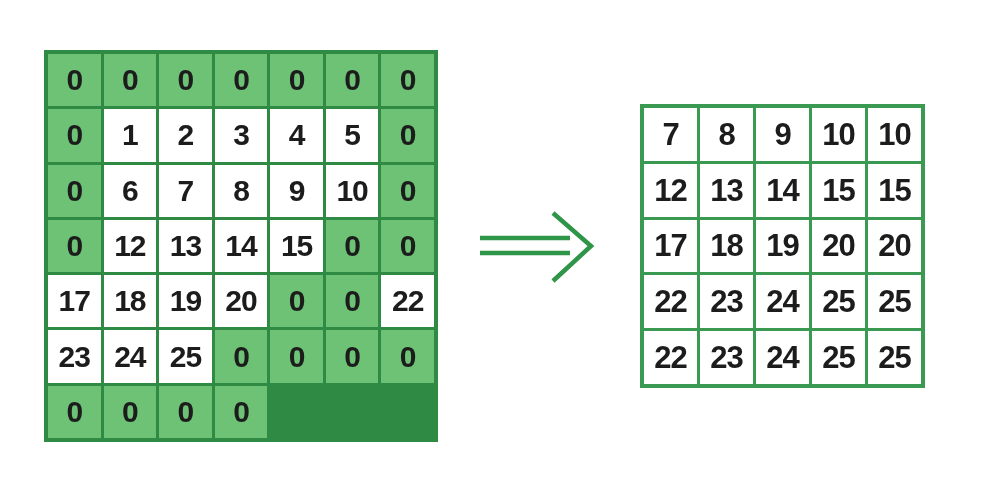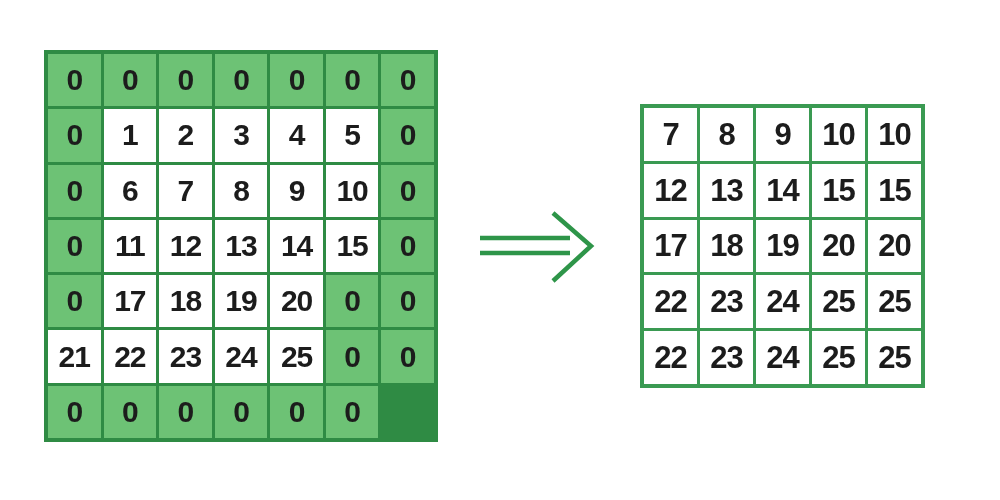--- a/index.html
+++ b/index.html
@@ -88,34 +88,32 @@
       <div class="cell">5</div>
       <div class="cell pad">0</div>
       <div class="cell pad">0</div>
       <div class="cell">6</div>
       <div class="cell">7</div>
       <div class="cell">8</div>
       <div class="cell">9</div>
       <div class="cell">10</div>
       <div class="cell pad">0</div>
       <div class="cell pad">0</div>
-      <div class="cell">11</div>
       <div class="cell">12</div>
       <div class="cell">13</div>
       <div class="cell">14</div>
       <div class="cell">15</div>
       <div class="cell pad">0</div>
       <div class="cell pad">0</div>
       <div class="cell">17</div>
       <div class="cell">18</div>
       <div class="cell">19</div>
       <div class="cell">20</div>
       <div class="cell pad">0</div>
       <div class="cell pad">0</div>
-      <div class="cell">21</div>
       <div class="cell">22</div>
       <div class="cell">23</div>
       <div class="cell">24</div>
       <div class="cell">25</div>
       <div class="cell pad">0</div>
       <div class="cell pad">0</div>
       <div class="cell pad">0</div>
       <div class="cell pad">0</div>
       <div class="cell pad">0</div>
       <div class="cell pad">0</div>

